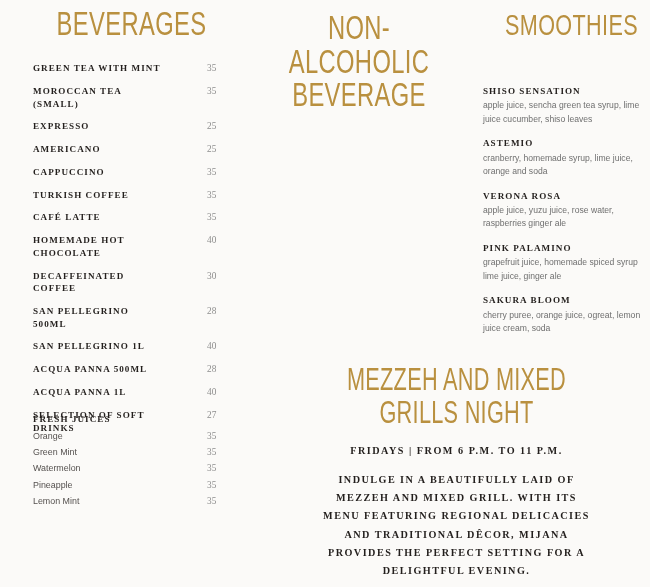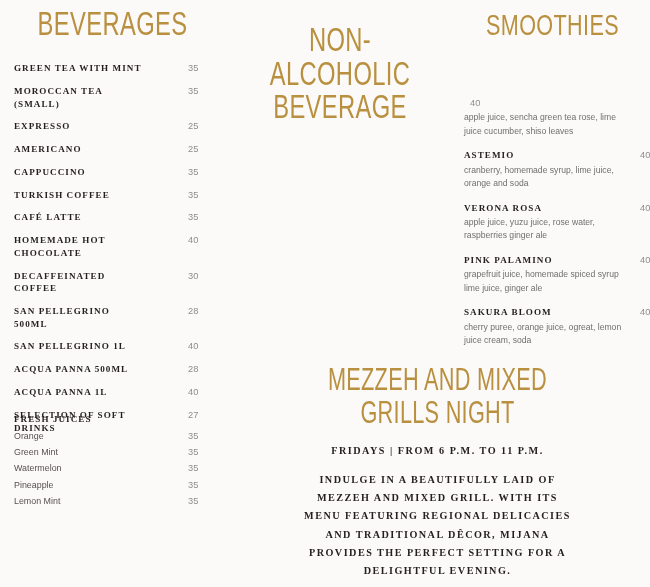--- a/index.html
+++ b/index.html
@@ -12,20 +12,21 @@
     background: #fbfaf8;
     font-family: "Liberation Serif", serif;
     color: #231f1d;
     overflow: hidden;
     position: relative;
   }
   .page {
     position: relative;
     width: 532px;
     height: 587px;
+    margin-left: 19px;
   }
 
   
   .section-head {
     font-family: "Liberation Sans Narrow", "Liberation Sans", sans-serif;
     color: #b9903f;
     font-weight: 400;
     text-transform: uppercase;
     letter-spacing: 0.5px;
     transform: scaleX(0.72);
@@ -34,21 +35,21 @@
     text-align: center;
     line-height: 1.02;
   }
 
   
   .col {
     position: absolute;
     box-sizing: border-box;
   }
   .col-beverages { left: 0;   top: 0; width: 225px; }
-  .col-nonalc    { left: 225px; top: 16px; width: 230px; }
+  .col-nonalc    { left: 225px; top: 4px; width: 230px; }
   .col-smoothies { left: 455px; top: 0; width: 195px; }
 
   .col-beverages .section-head { font-size: 33px; padding-top: 7px; }
   .col-nonalc    .section-head { font-size: 33px; padding-top: 7px; }
   .col-smoothies .section-head { font-size: 30px; padding-top: 10px; }
 
   
   .items { margin: 0; padding: 0; list-style: none; }
 
   .row {
@@ -59,21 +60,21 @@
   .iname {
     font-family: "Liberation Serif", serif;
     font-weight: bold;
     text-transform: uppercase;
     letter-spacing: 1.05px;
     font-size: 9.1px;
     line-height: 1.42;
     color: #231f1d;
   }
   .iprice {
-    font-family: Liberation Sans, sans-serif;
+    font-family: Liberation Serif, serif;
     font-size: 9.3px;
     color: #8d8d8d;
     line-height: 1.42;
     flex: none;
   }
   .idesc {
     font-family: "Liberation Sans", sans-serif;
     font-size: 8.6px;
     line-height: 1.58;
     color: #6f6f6f;
@@ -242,23 +243,24 @@
       </ul>
   </div>
 
   <div class="col col-nonalc">
     <div class="section-head">NON-ALCOHOLIC
 BEVERAGE</div>
 
     <div class="nonalc-list">
         <div class="block">
           <div class="row">
-            <span class="iprice">40</span>
-          </div>
-          <div class="idesc">apple juice, sencha green tea rose, lime juice cucumber, shiso leaves</div>
+            <span class="iname">SHISO SENSATION</span>
+            <span class="iprice">40</span>
+          </div>
+          <div class="idesc">apple juice, sencha green tea syrup, lime juice cucumber, shiso leaves</div>
         </div>
         <div class="block">
           <div class="row">
             <span class="iname">ASTEMIO</span>
             <span class="iprice">40</span>
           </div>
           <div class="idesc">cranberry, homemade syrup, lime juice, orange and soda</div>
         </div>
         <div class="block">
           <div class="row">

